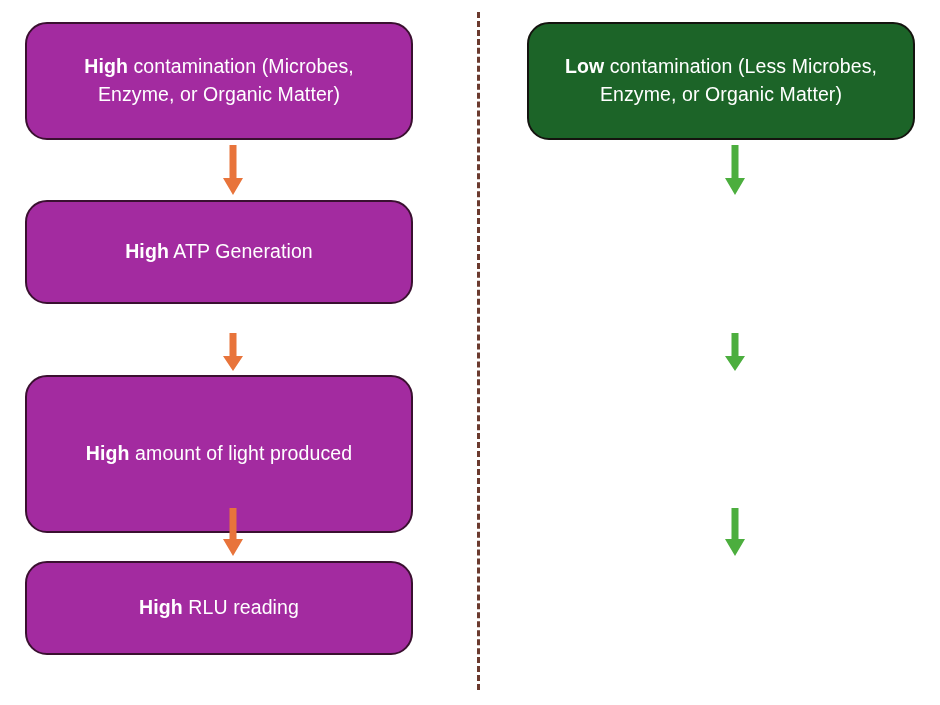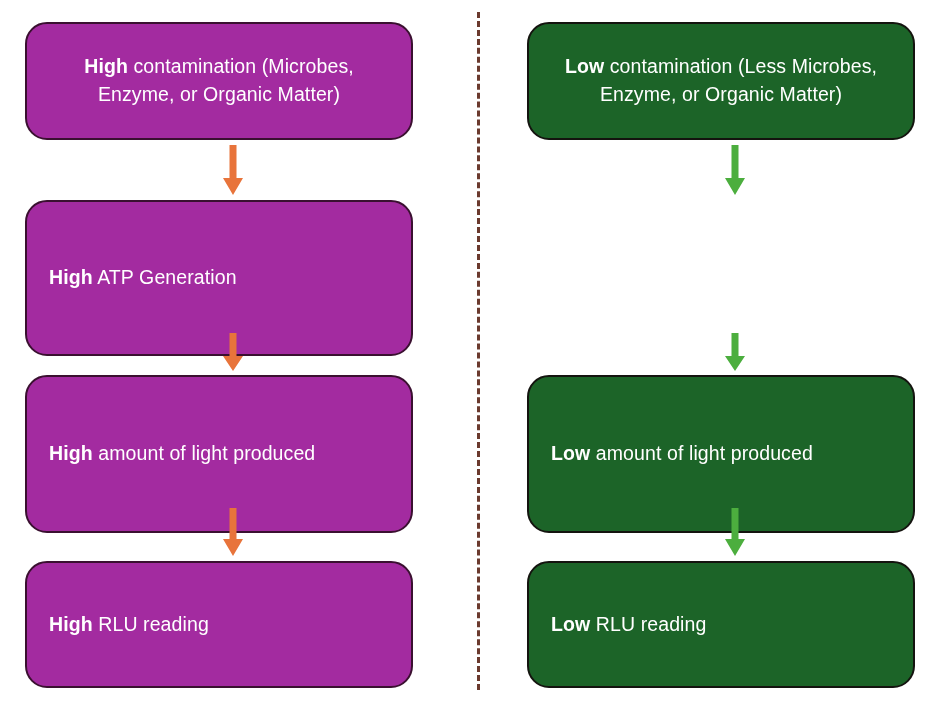--- a/index.html
+++ b/index.html
@@ -36,21 +36,21 @@
   .column.right { left: 527px; width: 388px; }
 
   
   .node {
     position: absolute;
     left: 0;
     width: 388px;
     box-sizing: border-box;
     display: flex;
     align-items: center;
-    justify-content: flex-start;
+    justify-content: center;
     text-align: center;
     border-radius: 22px;
     color: #ffffff;
     font-size: 19.5px;
     line-height: 1.42;
     padding: 6px 22px;
     letter-spacing: 0.1px;
   }
   .node .lead { font-weight: bold; }
   .node .rest { font-weight: normal; }
@@ -59,23 +59,23 @@
     background: #A32BA0;
     border: 2.5px solid #3A1030;
   }
   .node.green {
     background: #1C6428;
     border: 2.5px solid #14140F;
   }
 
   
   .n1 { top: 22px;  height: 118px; }
-  .n2 { top: 200px; height: 156px; }
+  .n2 { top: 200px; height: 104px; }
   .n3 { top: 375px; height: 158px; }
-  .n4 { top: 561px; height: 127px; }
+  .n4 { top: 561px; height: 94px; }
 
   
   .arrow {
     position: absolute;
     left: 194px;
     width: 28px;
   }
   .a1 { top: 145px; height: 50px; }
   .a2 { top: 333px; height: 38px; }
   .a3 { top: 508px; height: 48px; }
@@ -137,28 +137,22 @@
       </svg>
     </div>
 
 
     <div class="arrow a2">
       <svg viewBox="0 0 28 38" preserveAspectRatio="none" aria-hidden="true">
         <polygon points="10.5,0 17.5,0 17.5,23 24,23 14,38 4,23 10.5,23" fill="#4CAE3E"></polygon>
       </svg>
     </div>
 
-    <div class="node green n3">
-      <span><span class="lead">Low</span><span class="rest"> amount of light produced</span></span>
-    </div>
 
     <div class="arrow a3">
       <svg viewBox="0 0 28 48" preserveAspectRatio="none" aria-hidden="true">
         <polygon points="10.5,0 17.5,0 17.5,31 24,31 14,48 4,31 10.5,31" fill="#4CAE3E"></polygon>
       </svg>
     </div>
 
-    <div class="node green n4">
-      <span><span class="lead">Low</span><span class="rest"> RLU reading</span></span>
-    </div>
   </div>
 
 </div>
 
 </body></html>

